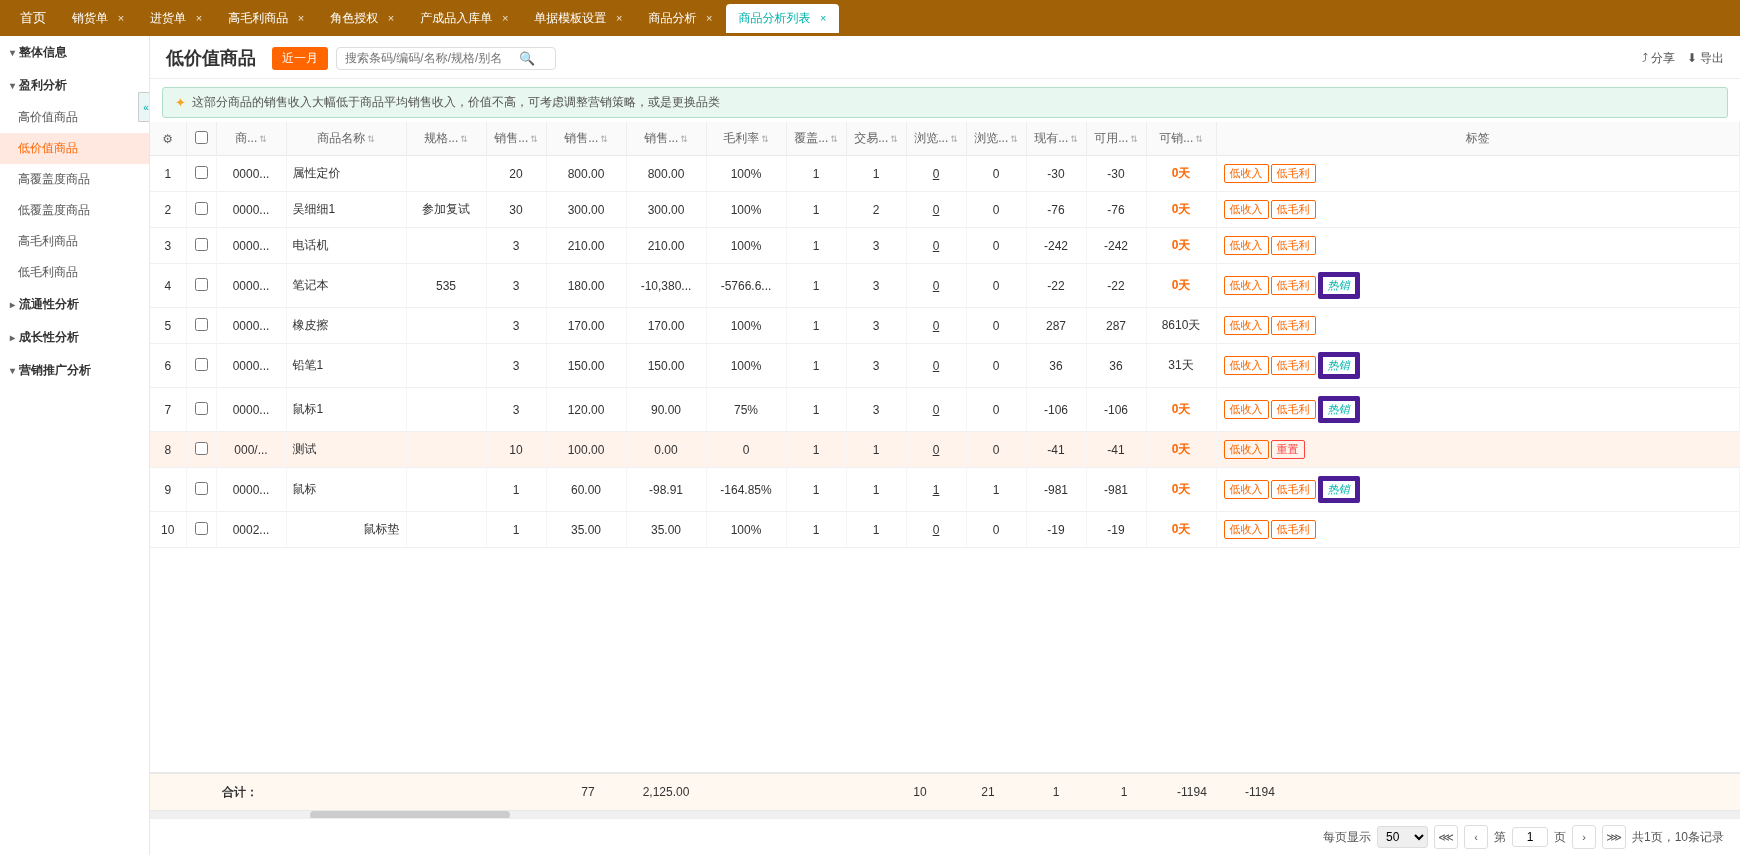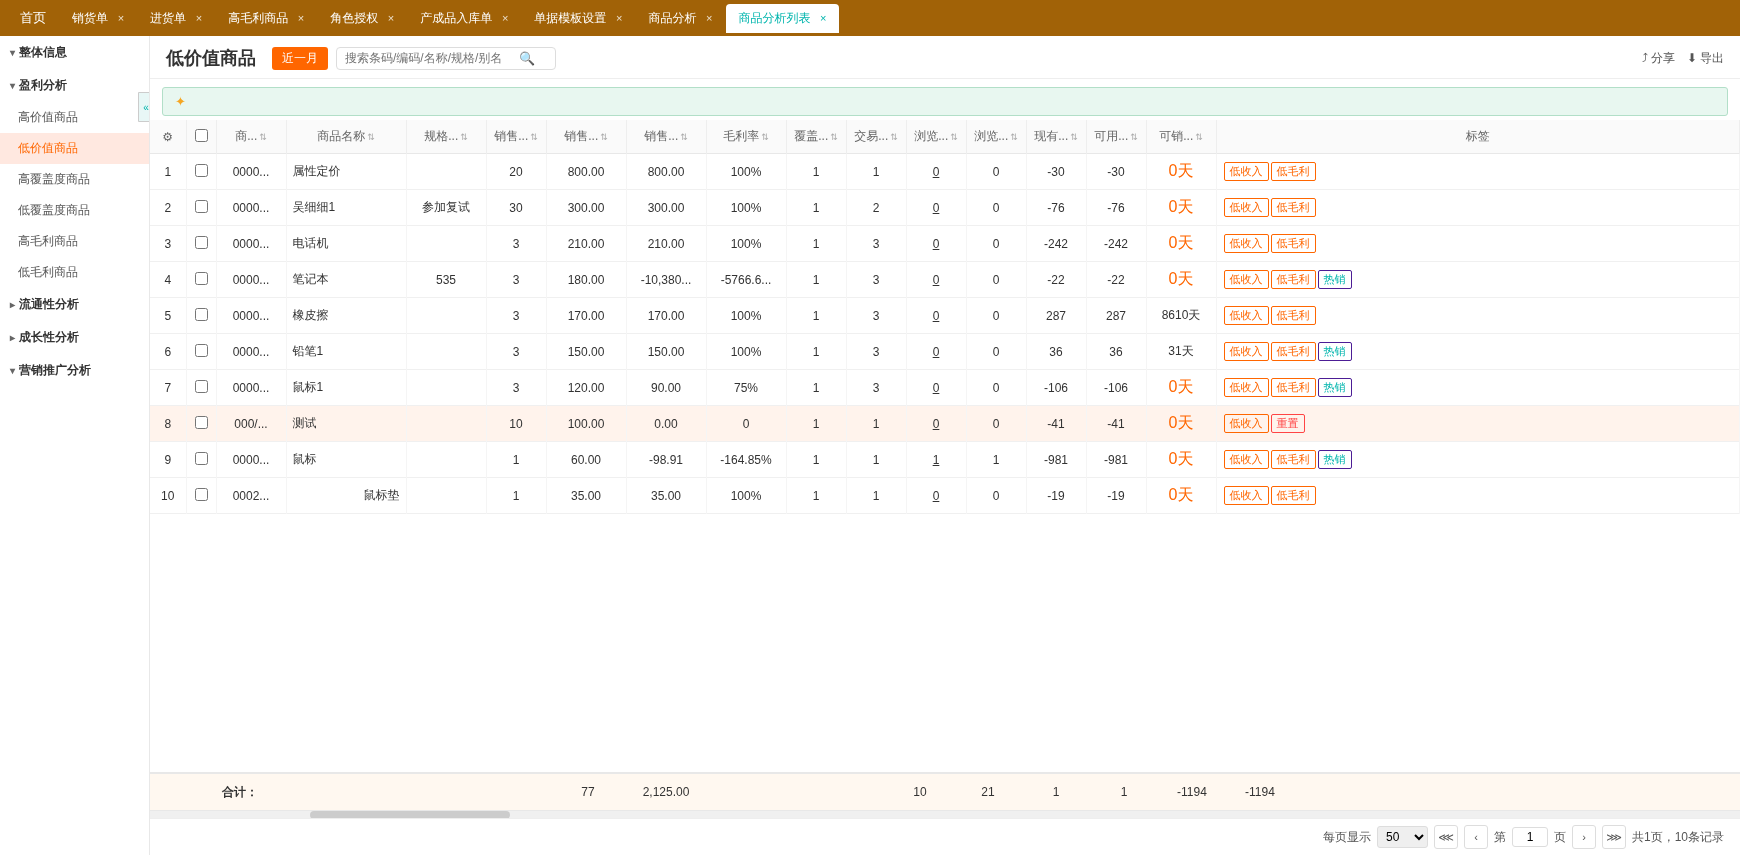--- a/index.html
+++ b/index.html
@@ -195,23 +195,23 @@
     }
     .tag {
       display: inline-block;
       padding: 1px 5px;
       border-radius: 2px;
       font-size: 11px;
       margin: 1px;
     }
     .tag-orange { color: #ff6600; border: 1px solid #ff6600; }
     .tag-red { color: #ff4444; border: 1px solid #ff4444; }
-    .tag-green { color: #00b5ad; border: 1px solid #4c1d95; }
+    .tag-green { color: #00b5ad; border: 5px solid #4c1d95; font-style: italic; }
     .link-underline { text-decoration: underline; color: #333; cursor: pointer; }
-    .zero-days { color: #ff6600; font-size: 16px; }
+    .zero-days { color: #ff6600; font-size: 12px; font-weight: bold; }
     .days-normal { color: #333; }
 
     
     .table-footer {
       border-top: 2px solid #e8e8e8;
       background: #fff8f0;
       padding: 8px 12px;
       display: flex;
       align-items: center;
       gap: 0;
@@ -389,20 +389,21 @@
         </div>
         <div class="header-btn">
           <span>⬇</span>
           <span>导出</span>
         </div>
       </div>
     </div>
 
     <div class="notice-bar">
       <span class="notice-icon">✦</span>
+      <span>这部分商品的销售收入大幅低于商品平均销售收入，价值不高，可考虑调整营销策略，或是更换品类</span>
     </div>
 
     <div class="table-container">
       <table>
         <thead>
           <tr>
             <th style="width:36px;">⚙</th>
             <th style="width:30px;"><input type="checkbox" style=""></th>
             <th style="width:70px;">商...<span class="sort-icon">⇅</span></th>
             <th style="width:120px;">商品名称<span class="sort-icon">⇅</span></th>

